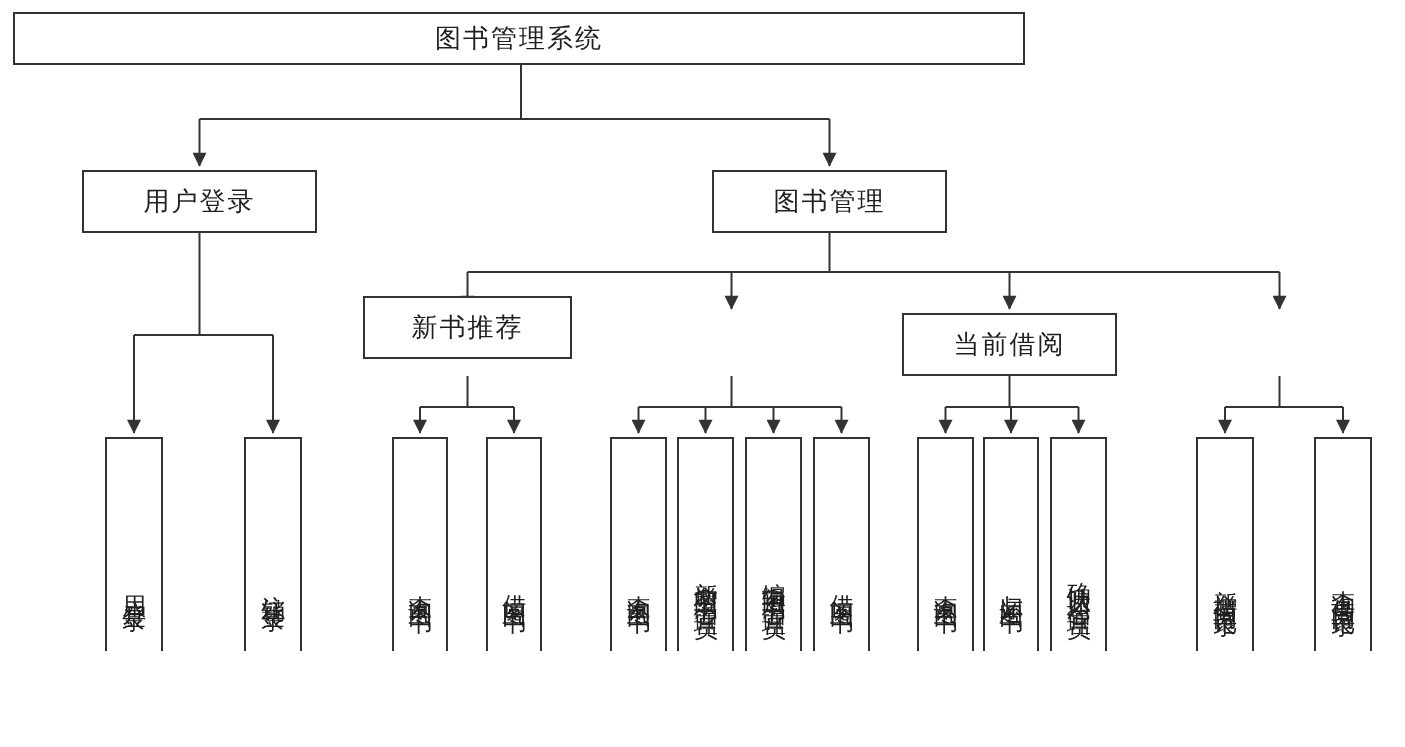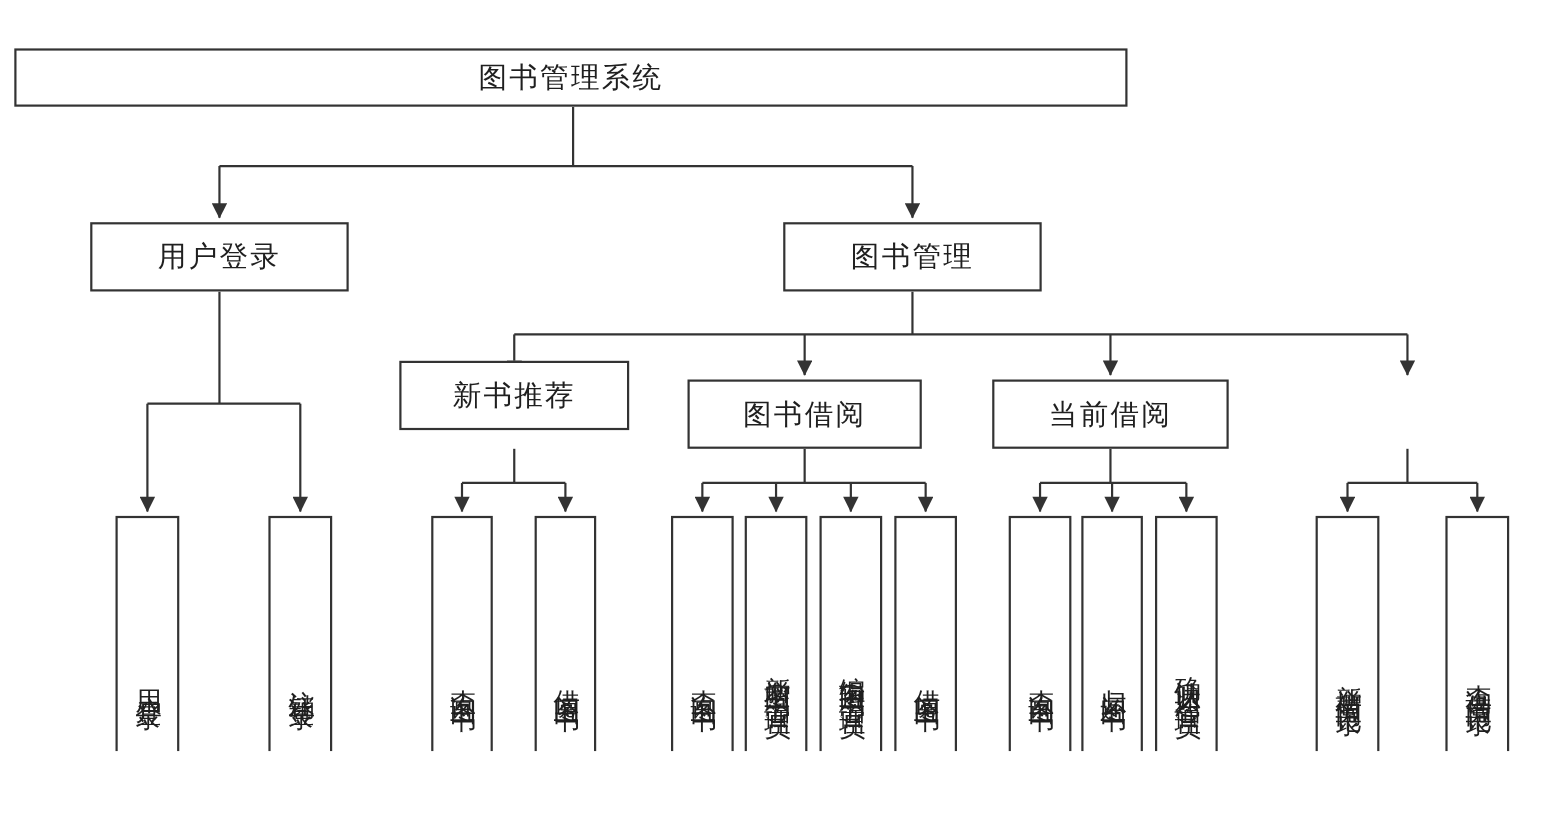--- a/index.html
+++ b/index.html
@@ -2,21 +2,20 @@
 <html><head>
 <meta charset="utf-8">
 <style>
   html,body{margin:0;padding:0;background:#ffffff;}
   .stage{
     position:relative;
     width:1405px;height:651px;
     background:#ffffff;
     font-family:"Liberation Sans","DejaVu Sans",sans-serif;
     overflow:hidden;
-    margin-top:32px;
   }
   .wires{position:absolute;left:0;top:0;z-index:1;}
   .hbox{
     position:absolute;
     box-sizing:border-box;
     border:2px solid #333333;
     background:#ffffff;
     display:flex;align-items:center;justify-content:center;
     z-index:2;
   }
@@ -111,23 +110,20 @@
   <div class="hbox" style="left:82px;top:170px;width:235px;height:63px;">
     <span class="label">用户登录</span>
   </div>
   <div class="hbox" style="left:712px;top:170px;width:235px;height:63px;">
     <span class="label">图书管理</span>
   </div>
 
   <div class="hbox" style="left:363px;top:296px;width:209px;height:63px;">
     <span class="label">新书推荐</span>
   </div>
-  <div class="hbox" style="left:625px;top:313px;width:213px;height:63px;">
-    <span class="label">图书借阅</span>
-  </div>
   <div class="hbox" style="left:902px;top:313px;width:215px;height:63px;">
     <span class="label">当前借阅</span>
   </div>
 
   <div class="vbox" style="left:105px;width:58px;">
     <span class="vtext">用户登录</span>
   </div>
   <div class="vbox" style="left:244px;width:58px;">
     <span class="vtext">注销登录</span>
   </div>

